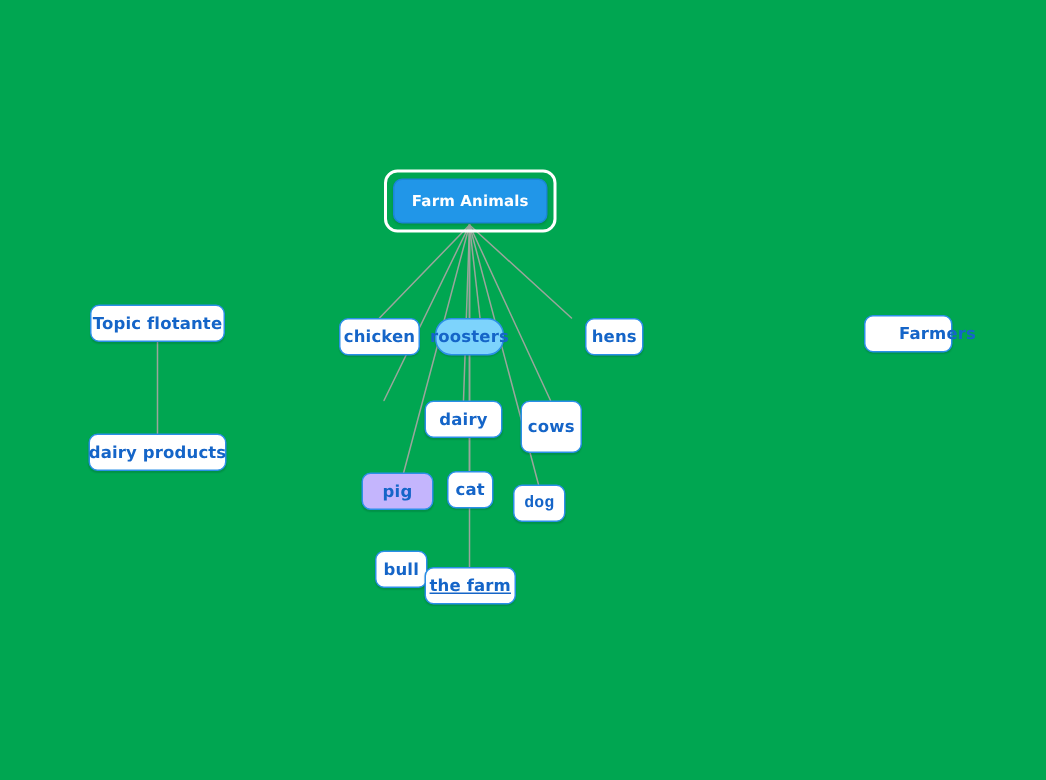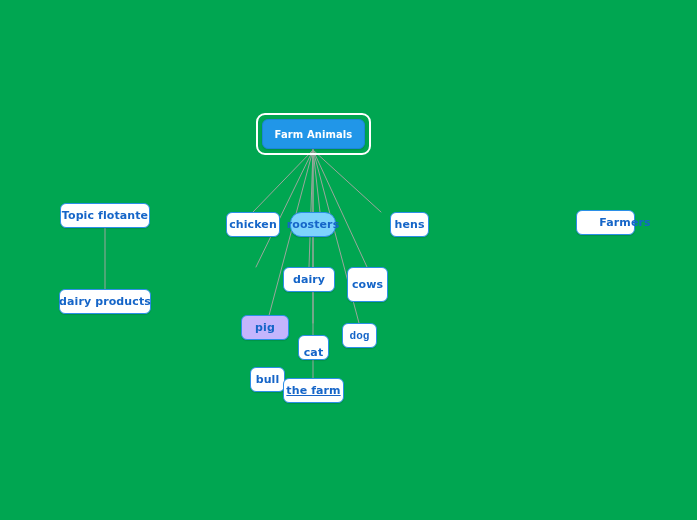--- a/index.html
+++ b/index.html
@@ -110,21 +110,21 @@
       </div>
       <div class="node topic" style="left: 283px; top: 267px; width: 52px; height: 25px; background: rgb(255, 255, 255); color: rgb(21, 101, 200); border-color: rgb(43, 143, 232);">
         <span>dairy</span>
       </div>
       <div class="node topic" style="left: 347px; top: 267px; width: 41px; height: 35px; background: rgb(255, 255, 255); color: rgb(21, 101, 200); border-color: rgb(43, 143, 232);">
         <span>cows</span>
       </div>
       <div class="node topic" style="left: 250px; top: 323px; width: 35px; height: 25px; background: rgb(255, 255, 255); color: rgb(21, 101, 200); border-color: rgb(43, 143, 232); margin-top: 44px;">
         <span>bull</span>
       </div>
-      <div class="node topic" style="left: 298px; top: 335px; width: 31px; height: 25px; background: rgb(255, 255, 255); color: rgb(21, 101, 200); border-color: rgb(43, 143, 232); align-items: flex-end;">
+      <div class="node topic" style="left: 298px; top: 314px; width: 31px; height: 25px; background: rgb(255, 255, 255); color: rgb(21, 101, 200); border-color: rgb(43, 143, 232);">
         <span>cat</span>
       </div>
       <div class="node topic" style="left: 342px; top: 323px; width: 35px; height: 25px; background: rgb(255, 255, 255); color: rgb(21, 101, 200); border-color: rgb(43, 143, 232); font-family: Liberation Mono, monospace;">
         <span>dog</span>
       </div>
       <div class="node topic" style="left: 283px; top: 378px; width: 61px; height: 25px; background: rgb(255, 255, 255); color: rgb(21, 101, 200); border-color: rgb(43, 143, 232); text-decoration: underline;">
         <span>the farm</span>
       </div>
       <div class="node topic" style="left: 60px; top: 203px; width: 90px; height: 25px; background: rgb(255, 255, 255); color: rgb(21, 101, 200); border-color: rgb(43, 143, 232);">
         <span>Topic flotante</span>

